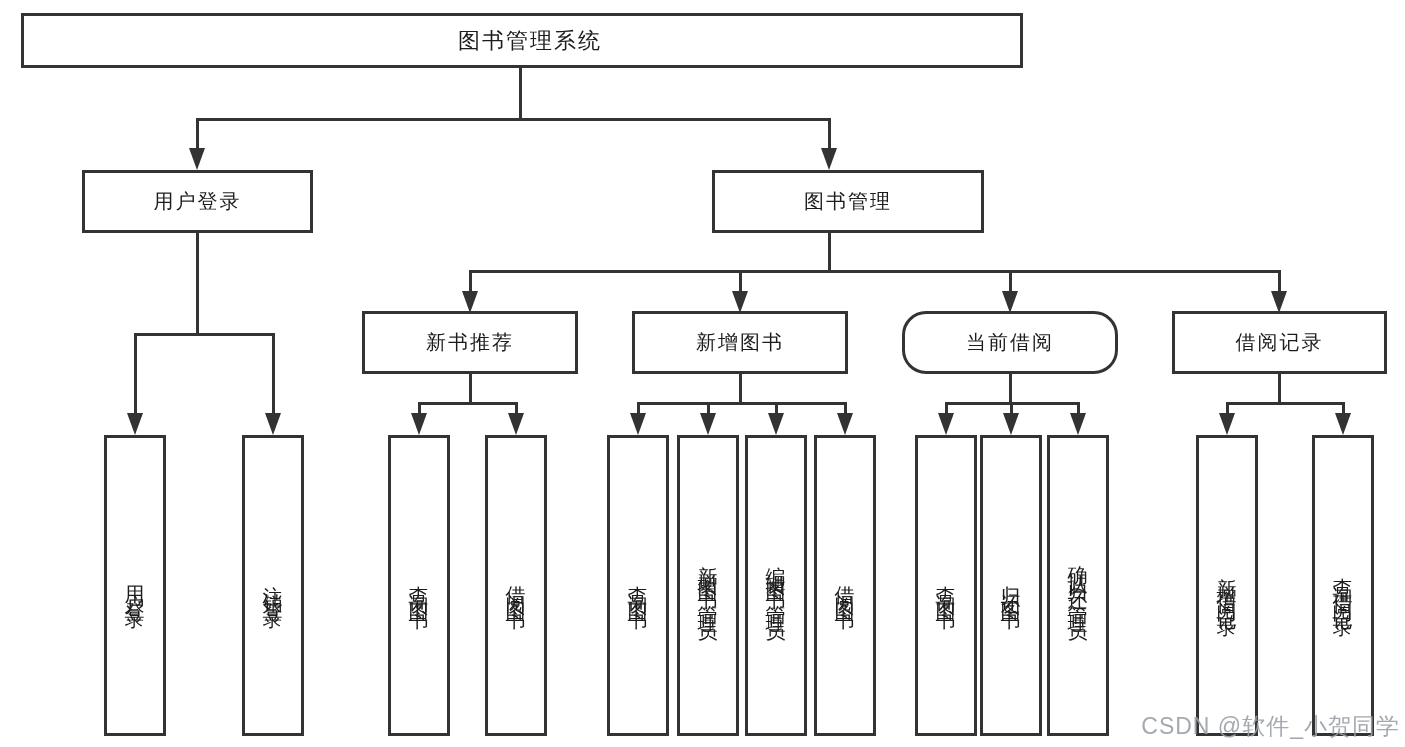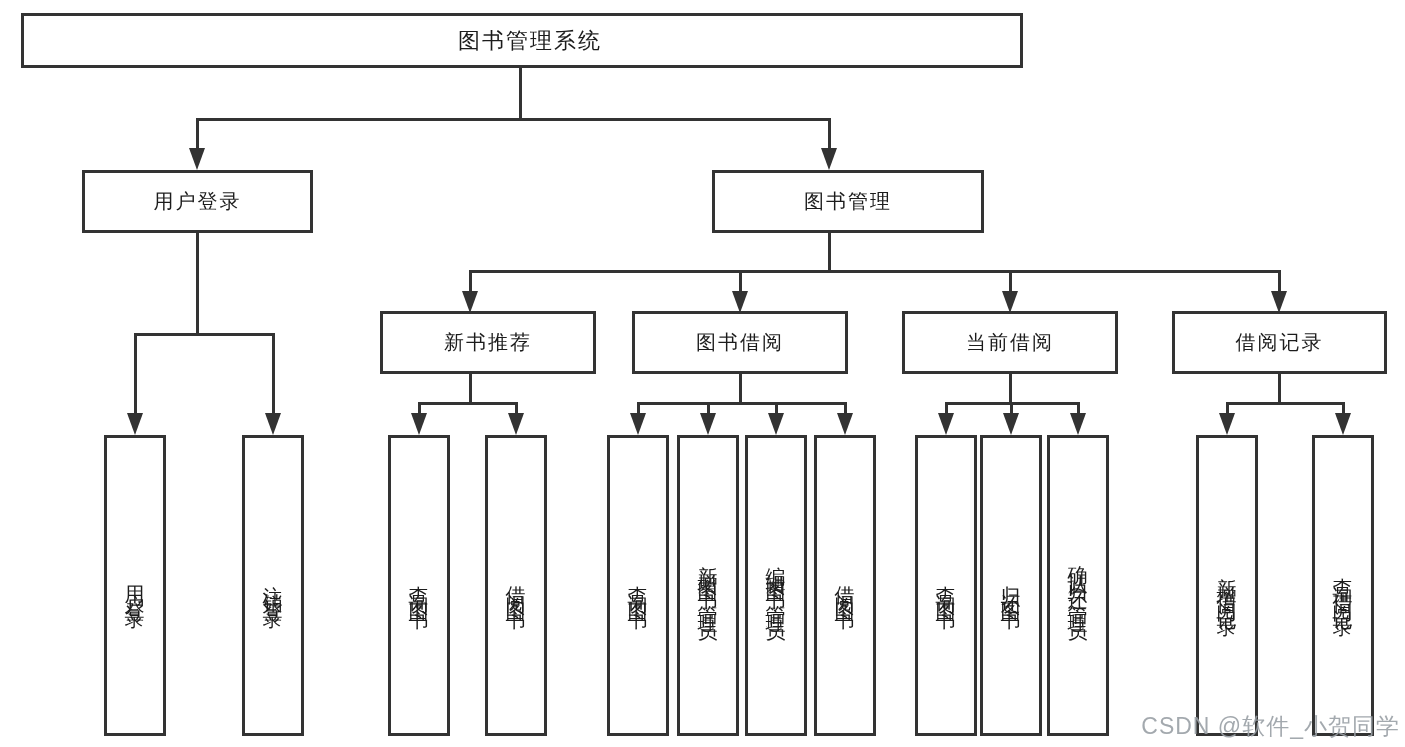--- a/index.html
+++ b/index.html
@@ -104,23 +104,23 @@
   <div class="hline" style="left:469px; top:270px; width:812px;"></div>
   <div class="vline" style="left:469px; top:270px; height:25px;"></div>
   <div class="arrow" style="left:462px; top:291px;"></div>
   <div class="vline" style="left:739px; top:270px; height:25px;"></div>
   <div class="arrow" style="left:732px; top:291px;"></div>
   <div class="vline" style="left:1009px; top:270px; height:25px;"></div>
   <div class="arrow" style="left:1002px; top:291px;"></div>
   <div class="vline" style="left:1278px; top:270px; height:25px;"></div>
   <div class="arrow" style="left:1271px; top:291px;"></div>
 
-  <div class="box" style="left:362px; top:311px; width:216px; height:63px;margin-left:18px;">新书推荐</div>
-  <div class="box" style="left:632px; top:311px; width:216px; height:63px;">图书借阅</div>
-  <div class="box" style="left:902px; top:311px; width:216px; height:63px;">当前借阅</div>
+  <div class="box" style="left:362px; top:311px; width:216px; height:63px;">新书推荐</div>
+  <div class="box" style="left:632px; top:311px; width:216px; height:63px;">新增图书</div>
+  <div class="box" style="left:902px; top:311px; width:216px; height:63px;border-radius:24px;">当前借阅</div>
   <div class="box" style="left:1172px; top:311px; width:215px; height:63px;">借阅记录</div>
 
   <div class="vline" style="left:469px; top:372px; height:32px;"></div>
   <div class="hline" style="left:418px; top:402px; width:100px;"></div>
   <div class="vline" style="left:418px; top:402px; height:16px;"></div>
   <div class="arrow" style="left:411px; top:413px;"></div>
   <div class="vline" style="left:515px; top:402px; height:16px;"></div>
   <div class="arrow" style="left:508px; top:413px;"></div>
 
   <div class="vline" style="left:739px; top:372px; height:32px;"></div>

